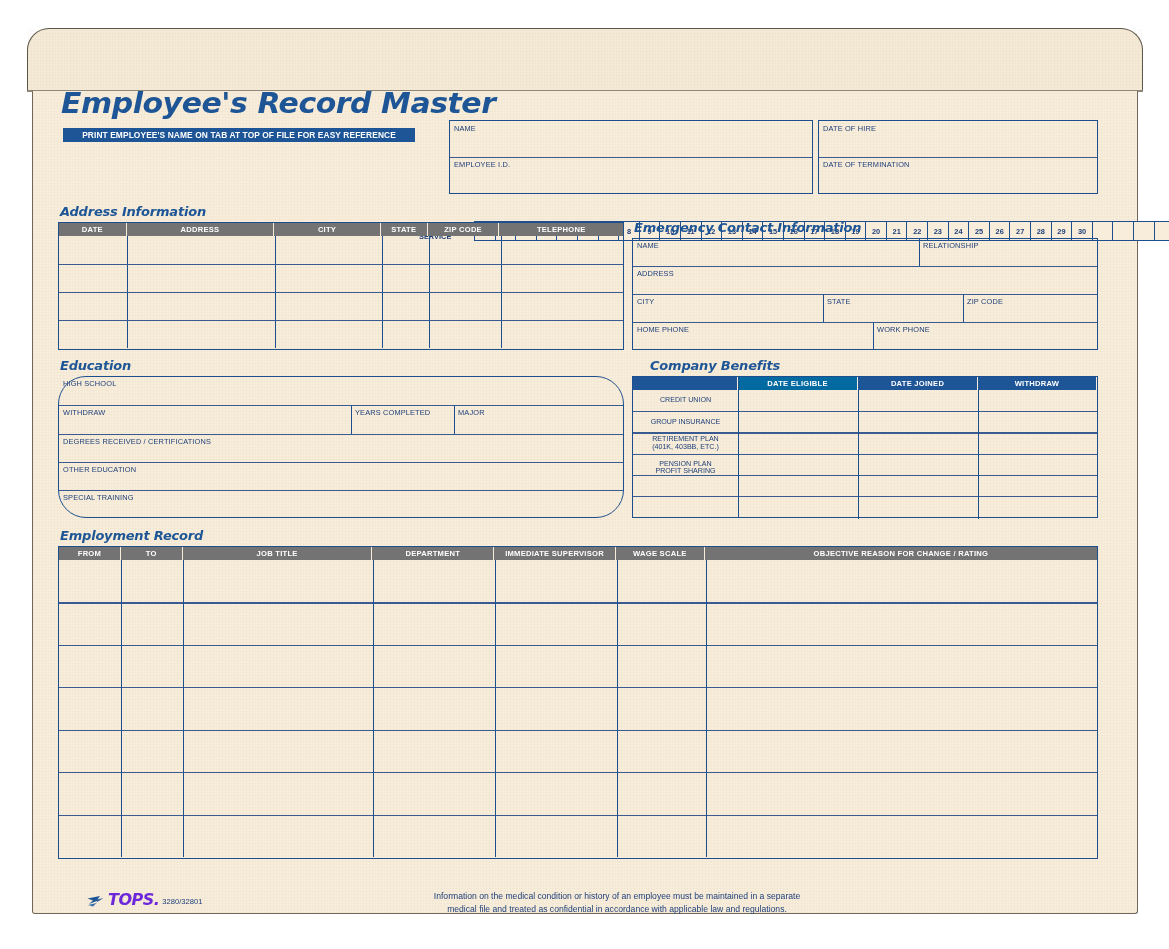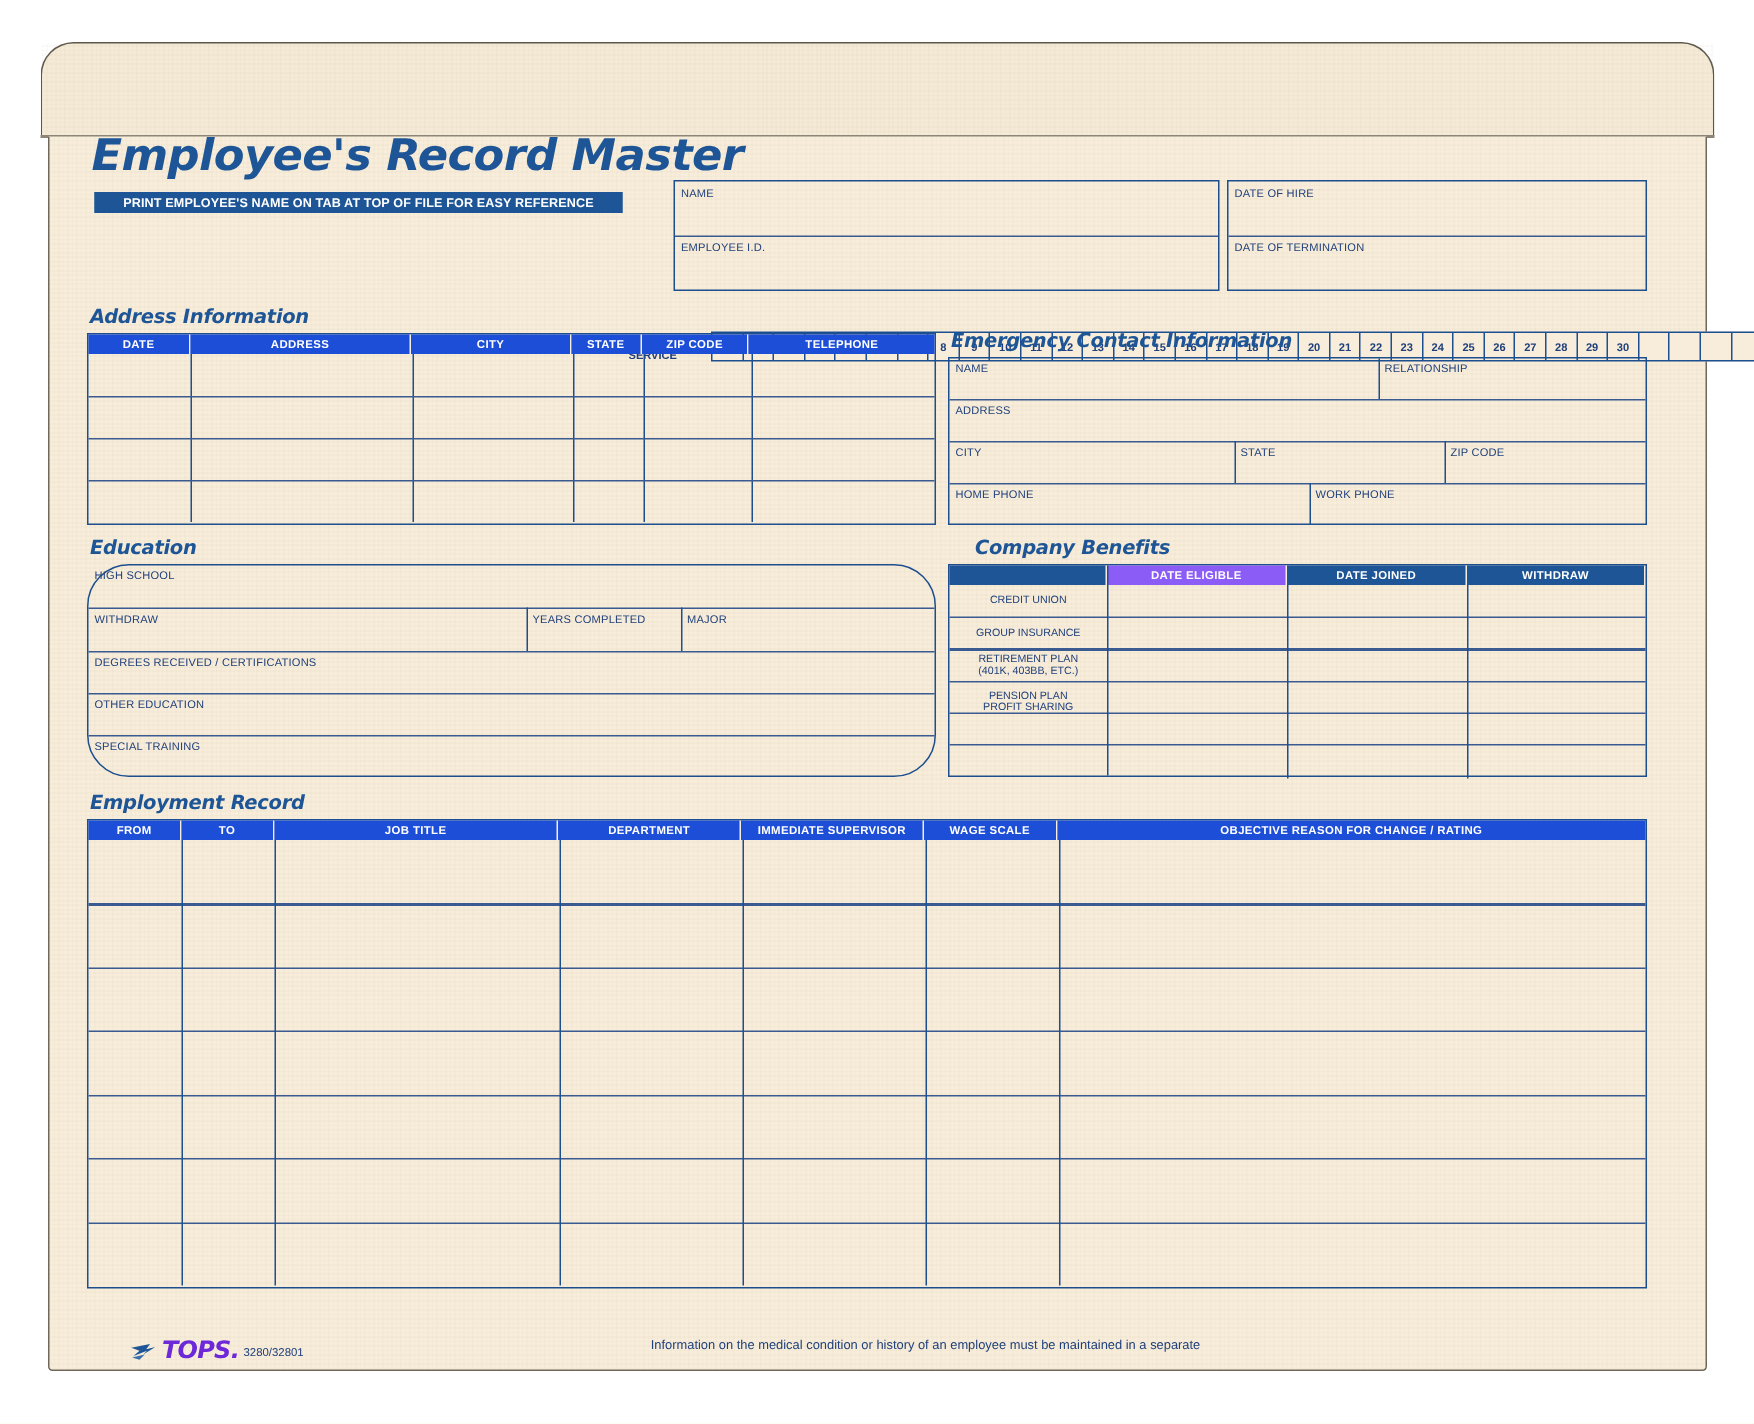--- a/index.html
+++ b/index.html
@@ -65,21 +65,21 @@
   
   .box{position:absolute;box-sizing:border-box;border:1.6px solid #1d4f8f;}
 
   .lbl{
     position:absolute;font-size:7.4px;color:#20407c;font-weight:normal;
     letter-spacing:.15px;white-space:nowrap;font-family:"Liberation Sans",sans-serif;
   }
 
   
   .thead{
-    background:#1d4ed8;color:#fff;font-size:7.6px;font-weight:bold;
+    background:#737373;color:#fff;font-size:7.6px;font-weight:bold;
     display:flex;align-items:center;justify-content:center;
     letter-spacing:.25px;white-space:nowrap;box-sizing:border-box;
   }
 
   .vline{position:absolute;background:#1d4f8f;width:1.4px;}
   .hline{position:absolute;background:#3a5b92;height:1.2px;}
 
   
   #yos-label{
     position:absolute;left:392px;top:196px;width:52px;
@@ -231,21 +231,21 @@
     <div class="lbl" style="left:399px;top:31px;">MAJOR</div>
     <div class="lbl" style="left:4px;top:60px;">DEGREES RECEIVED / CERTIFICATIONS</div>
     <div class="lbl" style="left:4px;top:88px;">OTHER EDUCATION</div>
     <div class="lbl" style="left:4px;top:116px;">SPECIAL TRAINING</div>
   </div>
 
   <div class="sec-head" style="left:607px;top:330px;margin-left:16px;">Company Benefits</div>
   <div class="box" style="left:605px;top:348px;width:466px;height:142px;">
     <div id="cb-head" style="position:absolute;left:0;top:0;height:13px;width:100%;display:flex;">
         <div class="thead" style="width: 105px; background: rgb(29, 85, 150); border-right: 1.2px solid rgb(247, 237, 218);"></div>
-        <div class="thead" style="width: 120px; background: #8b5cf6; border-right: 1.2px solid rgb(247, 237, 218);">DATE ELIGIBLE</div>
+        <div class="thead" style="width: 120px; background: #0369a1; border-right: 1.2px solid rgb(247, 237, 218);">DATE ELIGIBLE</div>
         <div class="thead" style="width: 120px; background: rgb(29, 85, 150); border-right: 1.2px solid rgb(247, 237, 218);">DATE JOINED</div>
         <div class="thead" style="width: 118px; background: rgb(29, 85, 150); border-right: none;">WITHDRAW</div>
       </div>
     <div id="cb-rows">
         <div style="position: absolute; left: 0px; top: 13px; width: 105px; height: 21.2333px; display: flex; align-items: center; justify-content: center; font-size: 7.1px; color: rgb(32, 64, 124); line-height: 8.4px; text-align: left; white-space: pre-line;">CREDIT UNION</div>
         <div class="hline" style="left: 0px; top: 34.2333px; width: 100%;"></div>
         <div style="position: absolute; left: 0px; top: 34.2333px; width: 105px; height: 21.2333px; display: flex; align-items: center; justify-content: center; font-size: 7.1px; color: rgb(32, 64, 124); line-height: 8.4px; text-align: center; white-space: pre-line;">GROUP INSURANCE</div>
         <div class="hline" style="left: 0px; top: 55.4667px; width: 100%;"></div>
         <div style="position: absolute; left: 0px; top: 55.4667px; width: 105px; height: 21.2333px; display: flex; align-items: center; justify-content: center; font-size: 7.1px; color: rgb(32, 64, 124); line-height: 8.4px; text-align: center; white-space: pre-line;">RETIREMENT PLAN
 (401K, 403BB, ETC.)</div>
@@ -293,15 +293,16 @@
     <svg class="swoosh" viewBox="0 0 18 13">
       <path d="M0.5 3.5 L13 1 L10.5 4.5 L16.5 3 L8.5 8 L11 5.5 L2 9 L6 5.5 Z" fill="#1d5596"></path>
       <path d="M1 10 L9.5 8 L6 11.5 Z" fill="#3a6fae"></path>
     </svg>
     <div id="tops-mark"><span>TOPS</span>.</div>
     <div id="tops-code">3280/32801</div>
   </div>
 
   <div id="footer-note">
     <div>Information on the medical condition or history of an employee must be maintained in a separate</div>
+    <div>medical file and treated as confidential in accordance with applicable law and regulations.</div>
   </div>
 
 </div>
 
 </body></html>

